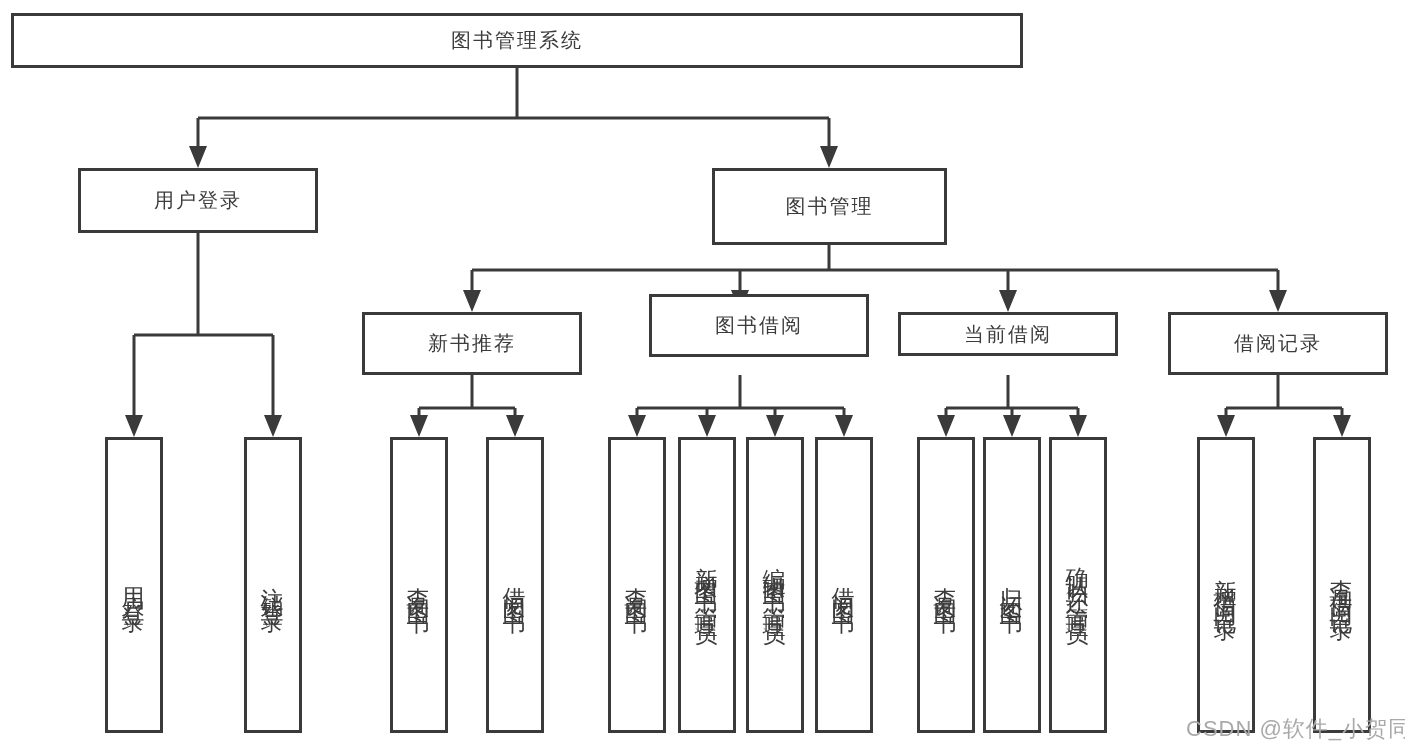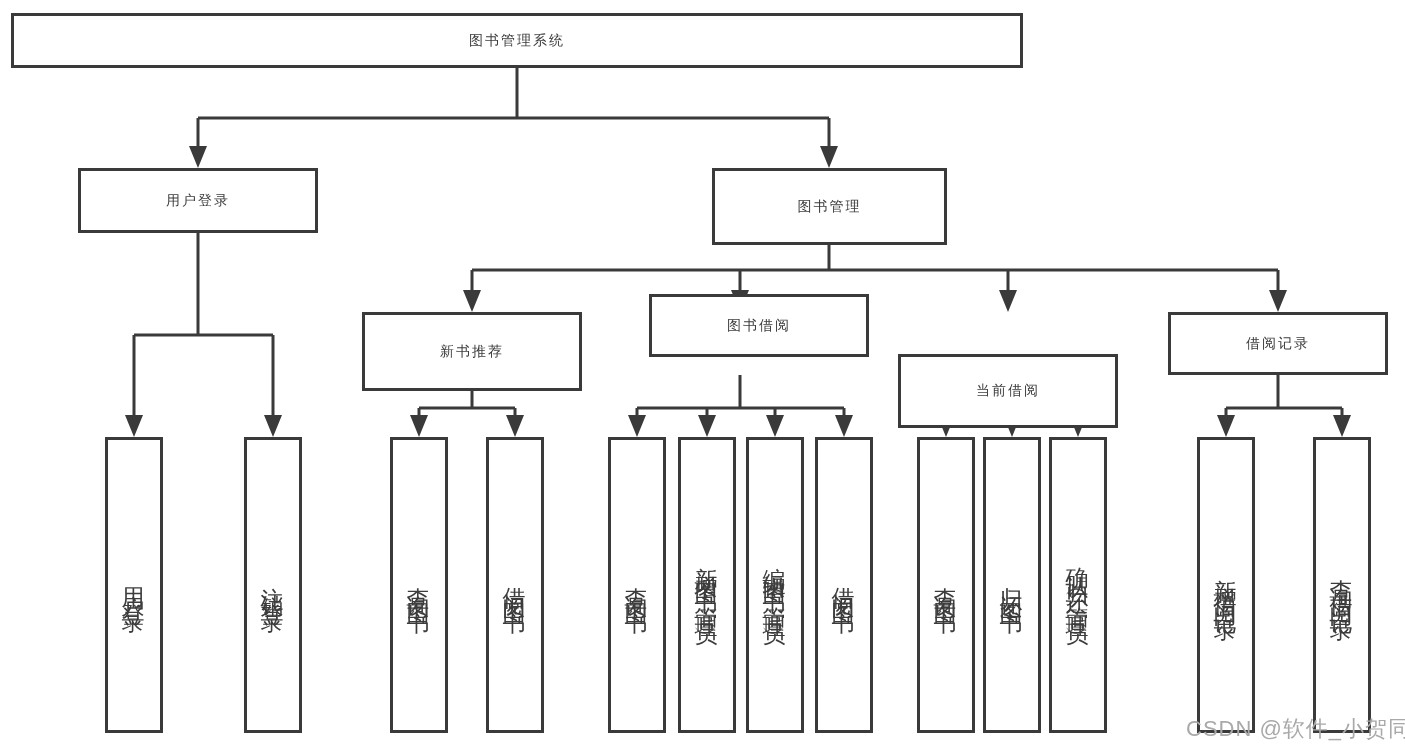--- a/index.html
+++ b/index.html
@@ -12,39 +12,39 @@
     color:var(--text-color,#3c3c3c);
     overflow:hidden;
   }
   .wires{position:absolute;left:0;top:0;z-index:1;}
   .box{
     position:absolute;
     box-sizing:border-box;
     border:3px solid var(--line-color,#3a3a3a);
     background:#ffffff;
     display:flex;align-items:center;justify-content:center;
-    font-size:14px;letter-spacing:2px;
+    font-size:20px;letter-spacing:2px;
     z-index:2;
     white-space:nowrap;
   }
   .box.v{
     writing-mode:vertical-rl;
     text-orientation:mixed;
     font-size:23px;letter-spacing:8px;
     top:437px;width:58px;height:296px;
     padding:4px 0;
     white-space:normal;
   }
   
   .n-root{left:11px;top:13px;width:1012px;height:55px;}
   .n-user-login{left:78px;top:168px;width:240px;height:65px;}
   .n-book-mgmt{left:712px;top:168px;width:235px;height:77px;}
-  .n-new-book-rec{left:362px;top:312px;width:220px;height:79px;}
+  .n-new-book-rec{left:362px;top:312px;width:220px;height:63px;}
   .n-book-borrow{left:630px;top:294px;width:220px;height:63px;margin-left:19px;}
-  .n-current-borrow{left:898px;top:312px;width:220px;height:74px;margin-top:42px;}
+  .n-current-borrow{left:898px;top:312px;width:220px;height:44px;}
   .n-borrow-records{left:1168px;top:312px;width:220px;height:63px;}
   
   .n-user-login-leaf{left:105px;}
   .n-logout{left:244px;}
   .n-rec-query{left:390px;}
   .n-rec-borrow{left:486px;}
   .n-bb-query{left:608px;}
   .n-bb-add{left:678px;}
   .n-bb-edit{left:746px;}
   .n-bb-borrow{left:815px;}

